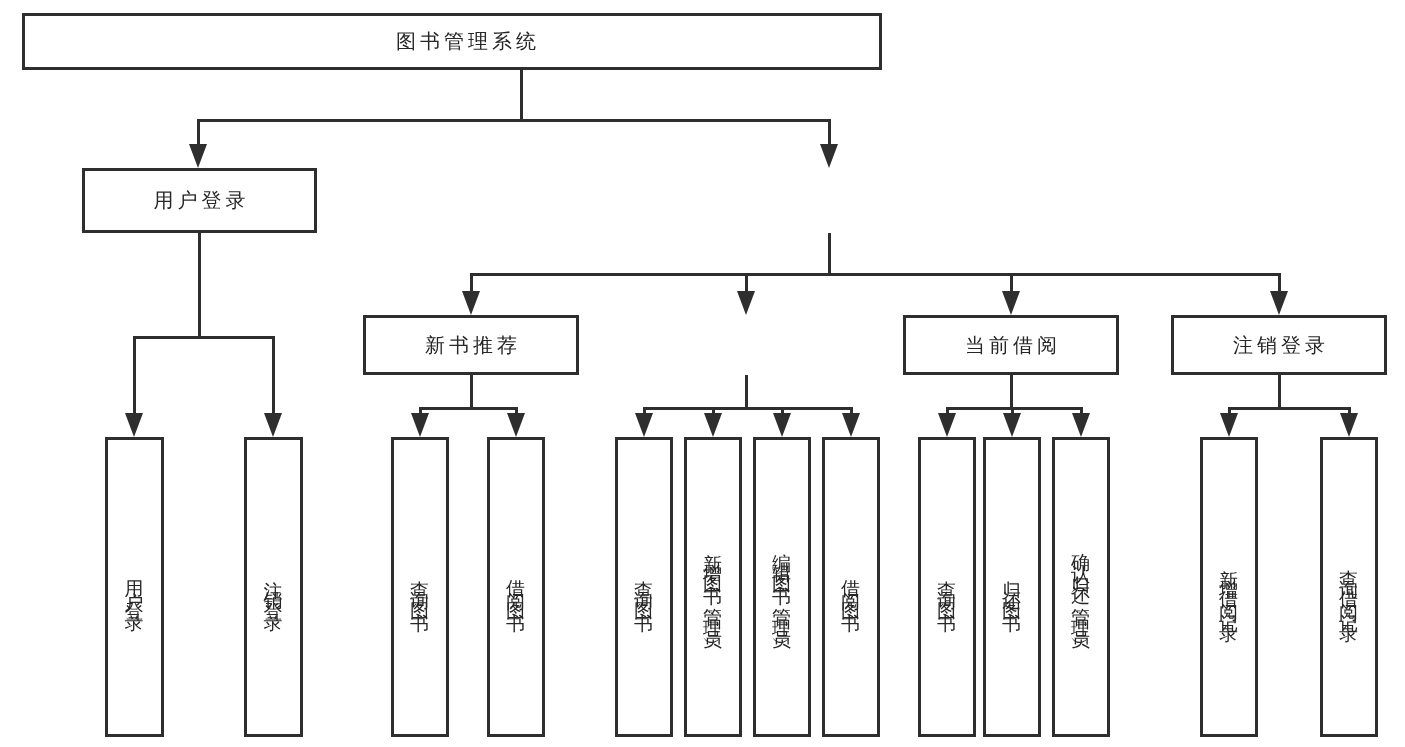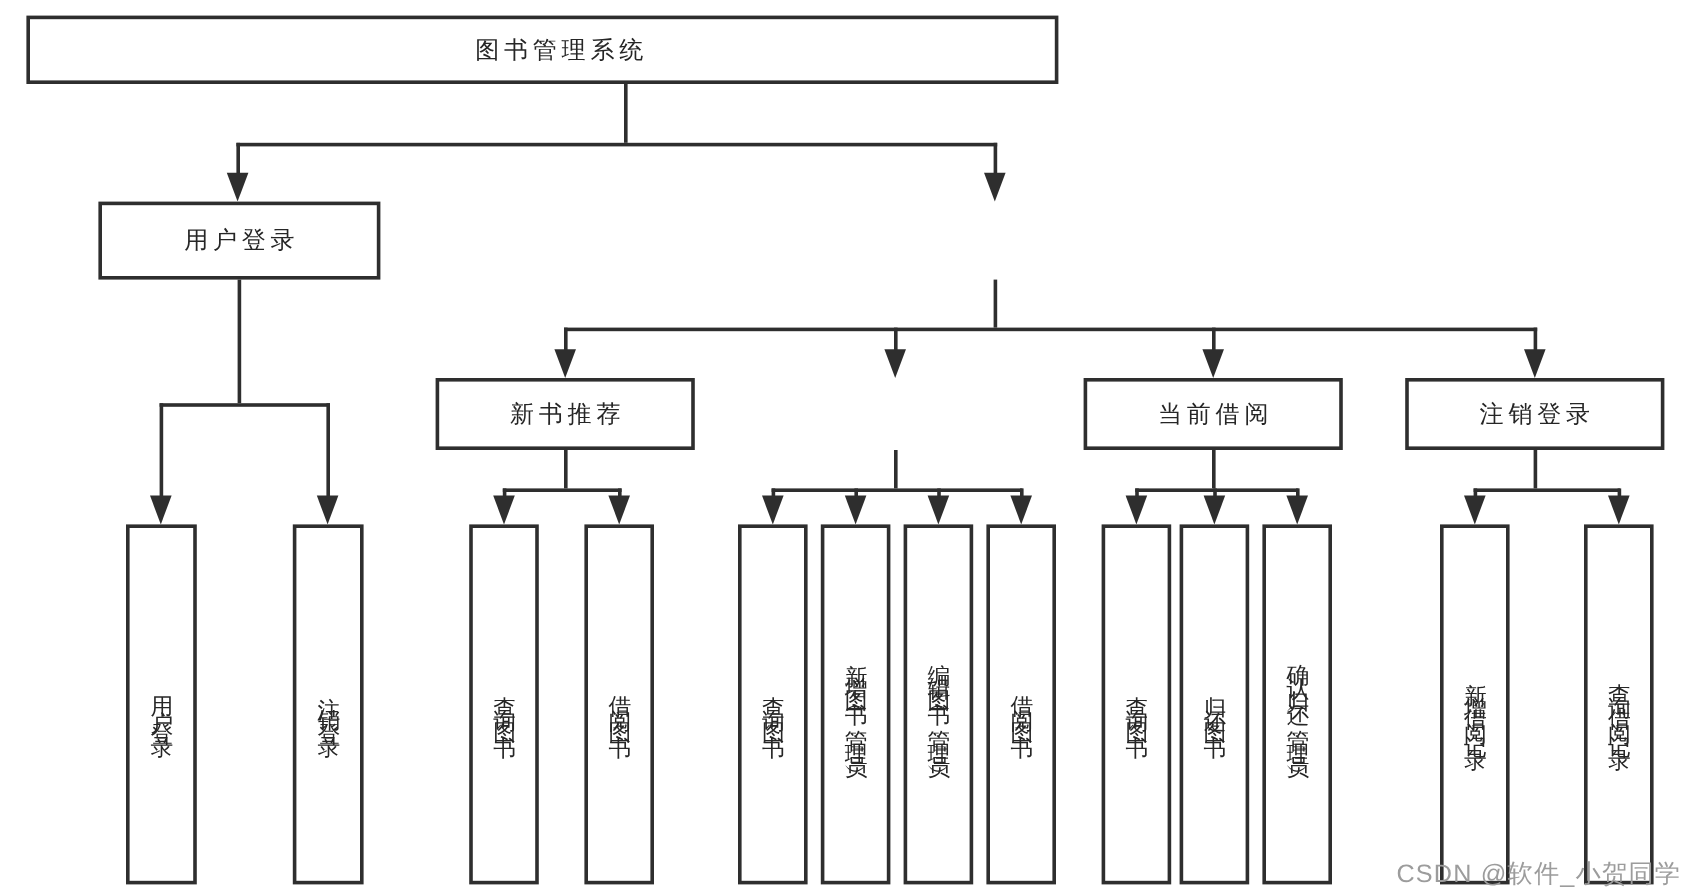--- a/index.html
+++ b/index.html
@@ -145,15 +145,14 @@
   <div class="box leaf" style="left:753px; top:437px; width:58px; height:300px;">编辑图书（管理员）</div>
   <div class="box leaf" style="left:822px; top:437px; width:58px; height:300px;">借阅图书</div>
 
   <div class="box leaf" style="left:918px; top:437px; width:58px; height:300px;">查询图书</div>
   <div class="box leaf" style="left:983px; top:437px; width:58px; height:300px;">归还图书</div>
   <div class="box leaf" style="left:1052px; top:437px; width:58px; height:300px;">确认归还（管理员）</div>
 
   <div class="box leaf" style="left:1200px; top:437px; width:58px; height:300px;">新增借阅记录</div>
   <div class="box leaf" style="left:1320px; top:437px; width:58px; height:300px;">查询借阅记录</div>
 
-  <div id="watermark">CSDN @软件_小贺同学</div>
 
 </div>
 
 </body></html>

